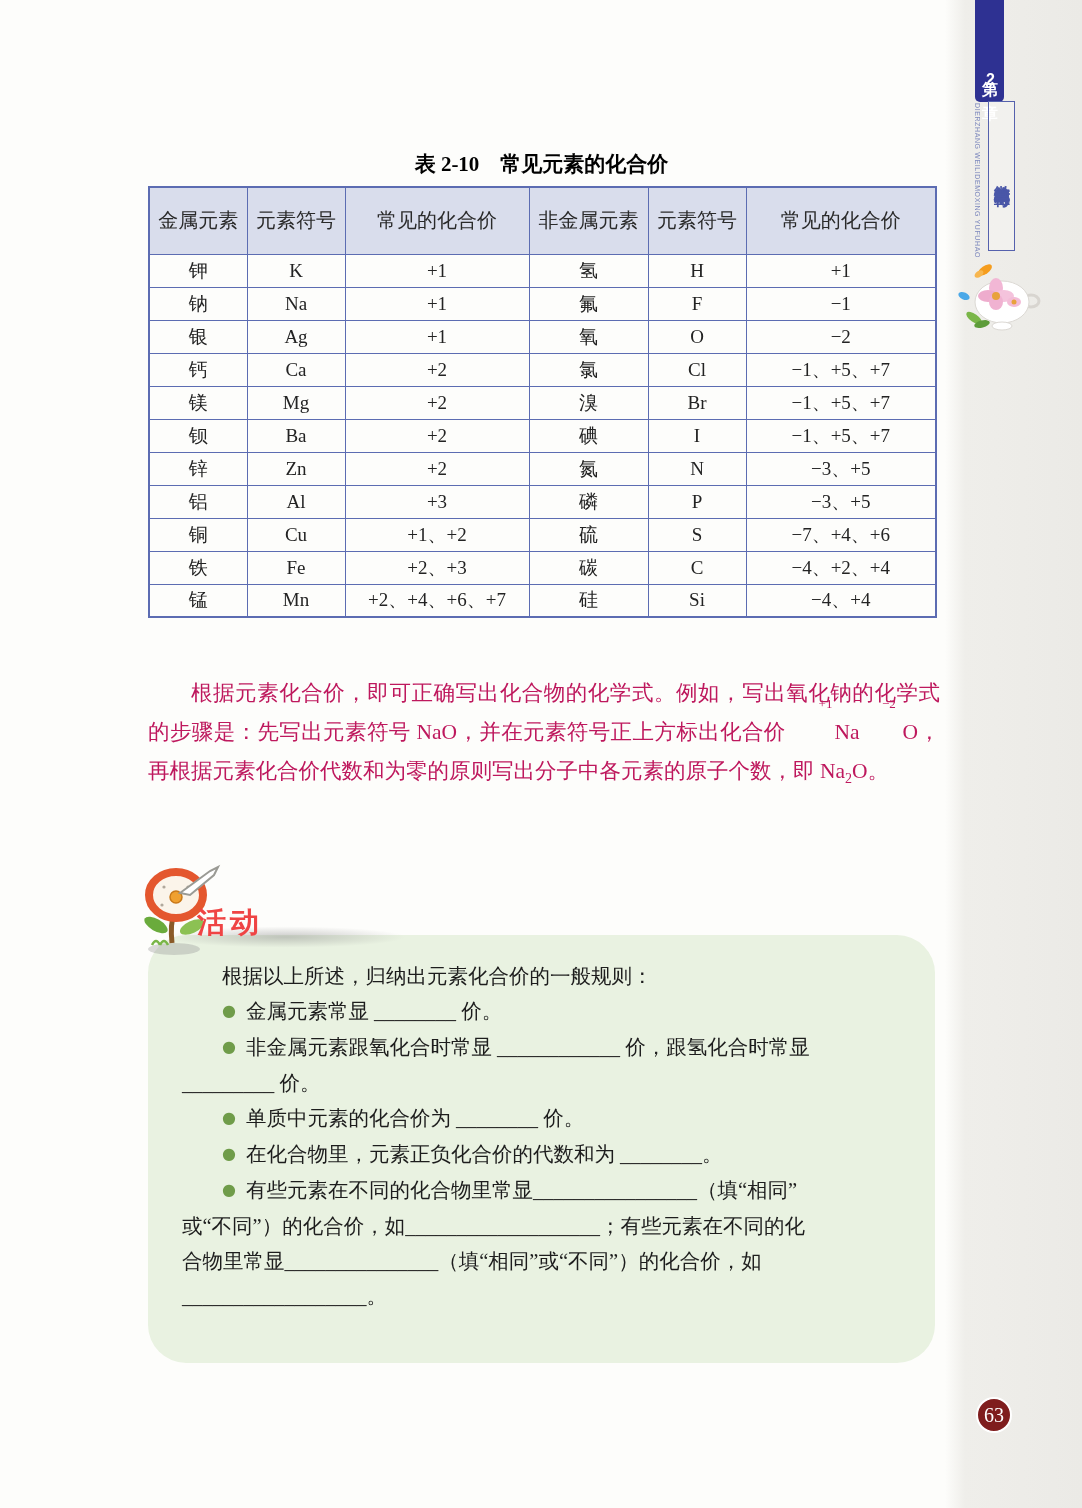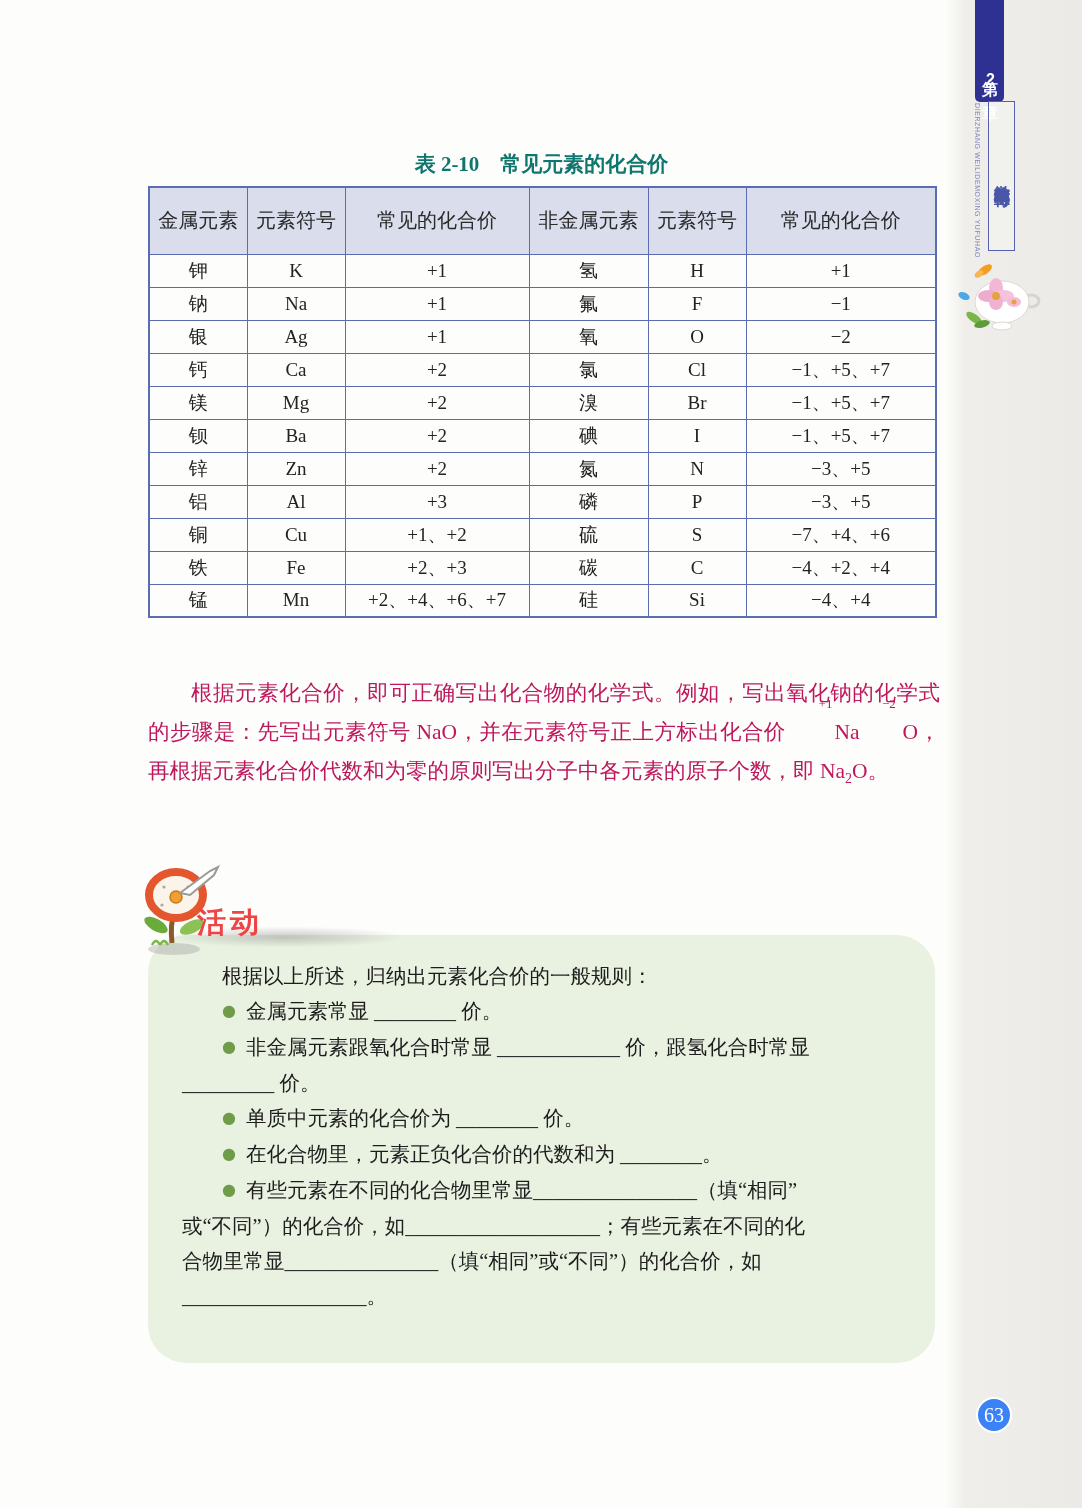--- a/index.html
+++ b/index.html
@@ -38,27 +38,27 @@
   }
   .chapter-pinyin {
     position:absolute; left:974px; top:103px; height:155px;
     writing-mode:vertical-rl;
     font-family:"Liberation Sans","DejaVu Sans",sans-serif;
     font-size:7px; color:#7d88bd; letter-spacing:0.6px; z-index:2;
   }
   .teacup { position:absolute; left:952px; top:256px; z-index:2; }
   .page-num {
     position:absolute; left:976px; top:1397px; width:36px; height:36px;
-    background:#3b82f6; border-radius:50%; border:2px solid #ffffff;
+    background:#7f1d1d; border-radius:50%; border:2px solid #ffffff;
     color:#ffffff; font-size:20px; line-height:32px; text-align:center; z-index:2;
   }
   
   .table-title {
     position:absolute; left:148px; top:150px; width:787px;
-    text-align:center; font-size:21px; font-weight:bold; color:#0f766e;
+    text-align:center; font-size:21px; font-weight:bold; color:#000000;
   }
   table.val-table {
     position:absolute; left:148px; top:186px; width:787px;
     border-collapse:collapse; table-layout:fixed;
     text-align:center; font-size:20px; color:#232323;
     border:2px solid #5c6cb2;
   }
   .val-table th, .val-table td { border:1px solid #5c6cb2; padding:0; }
   .val-table th { background:#d9ddec; height:67px; font-weight:normal; font-size:20px; color:#2a2a2a; }
   .val-table td { height:33px; font-size:19px; }

